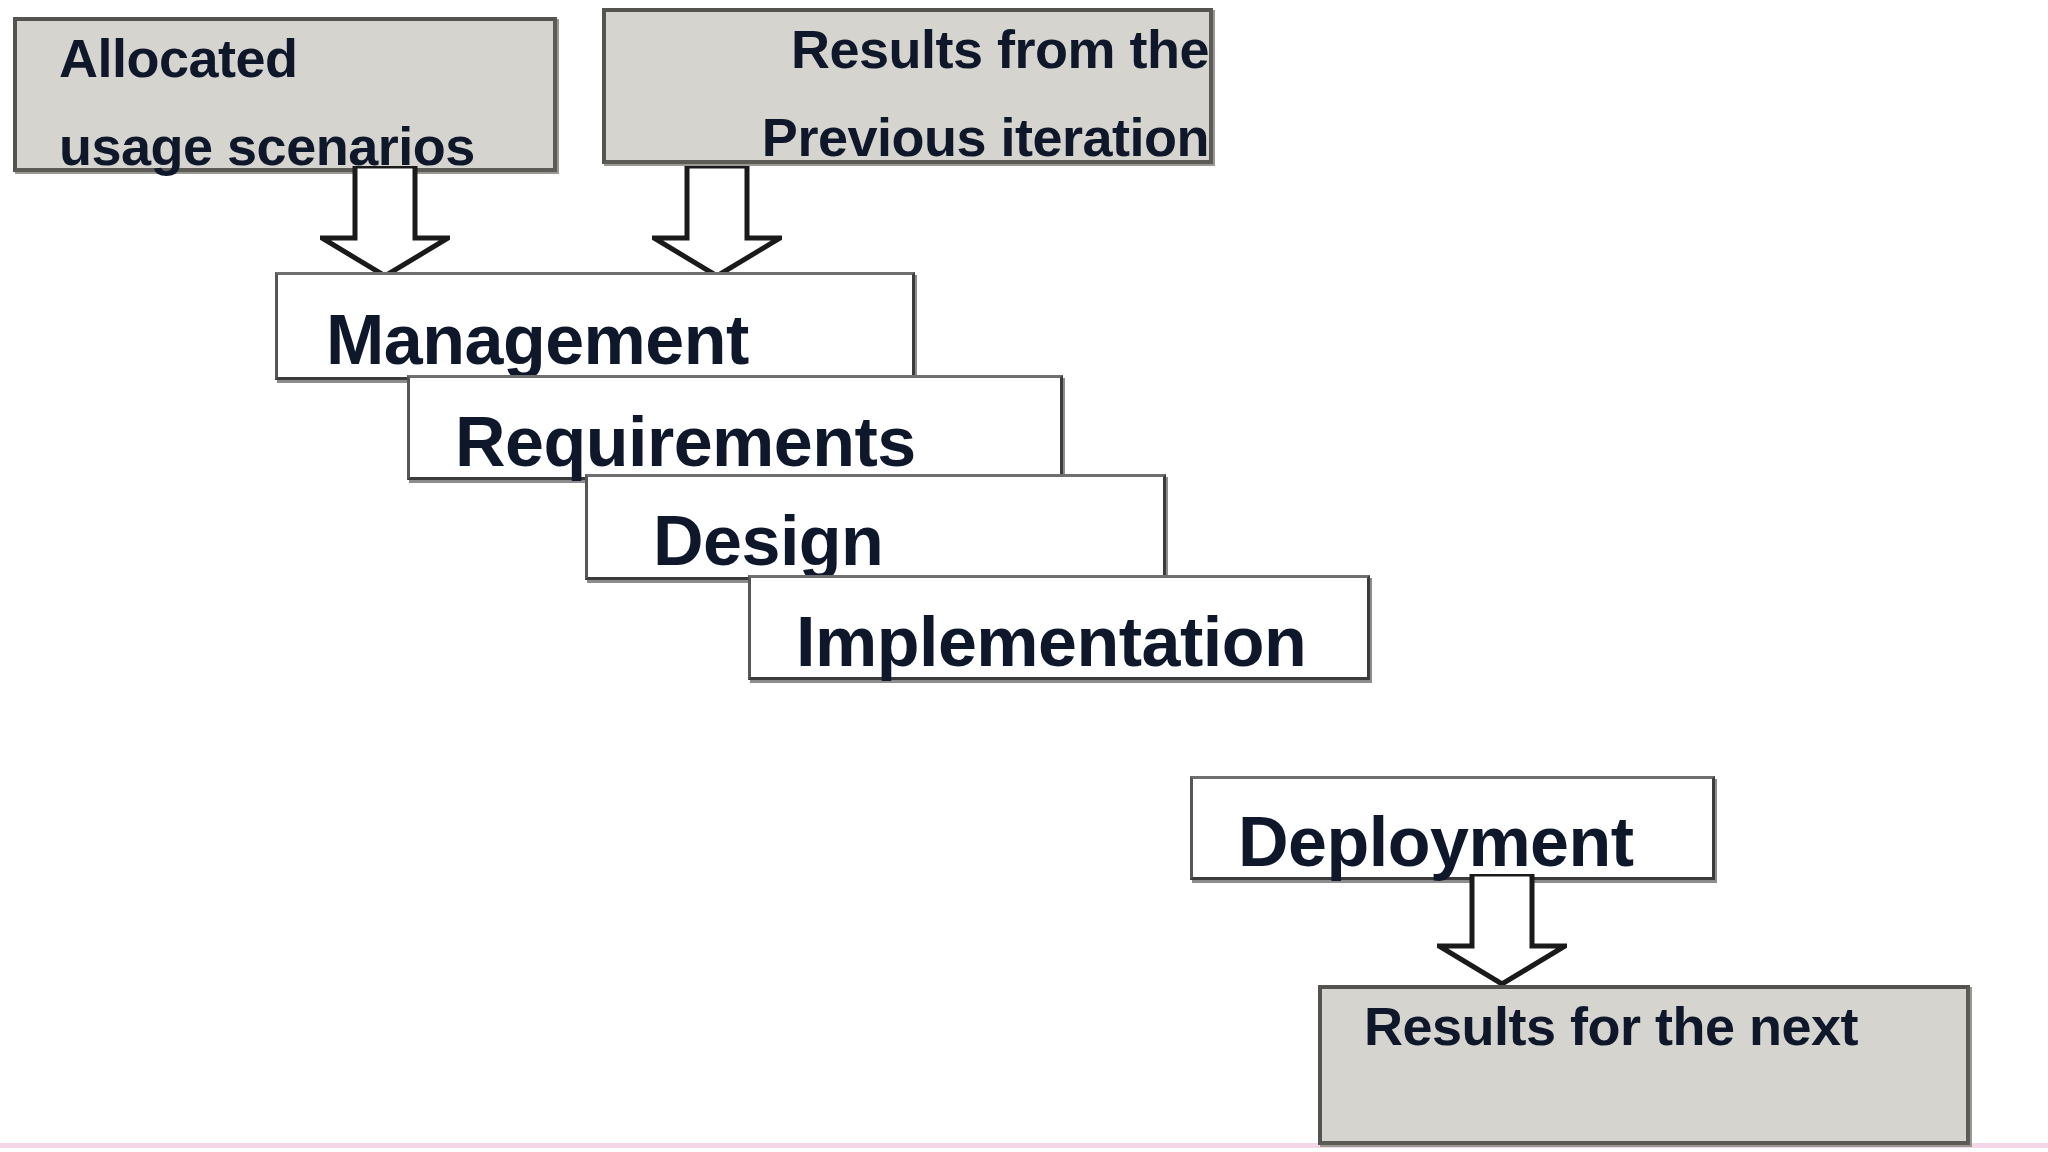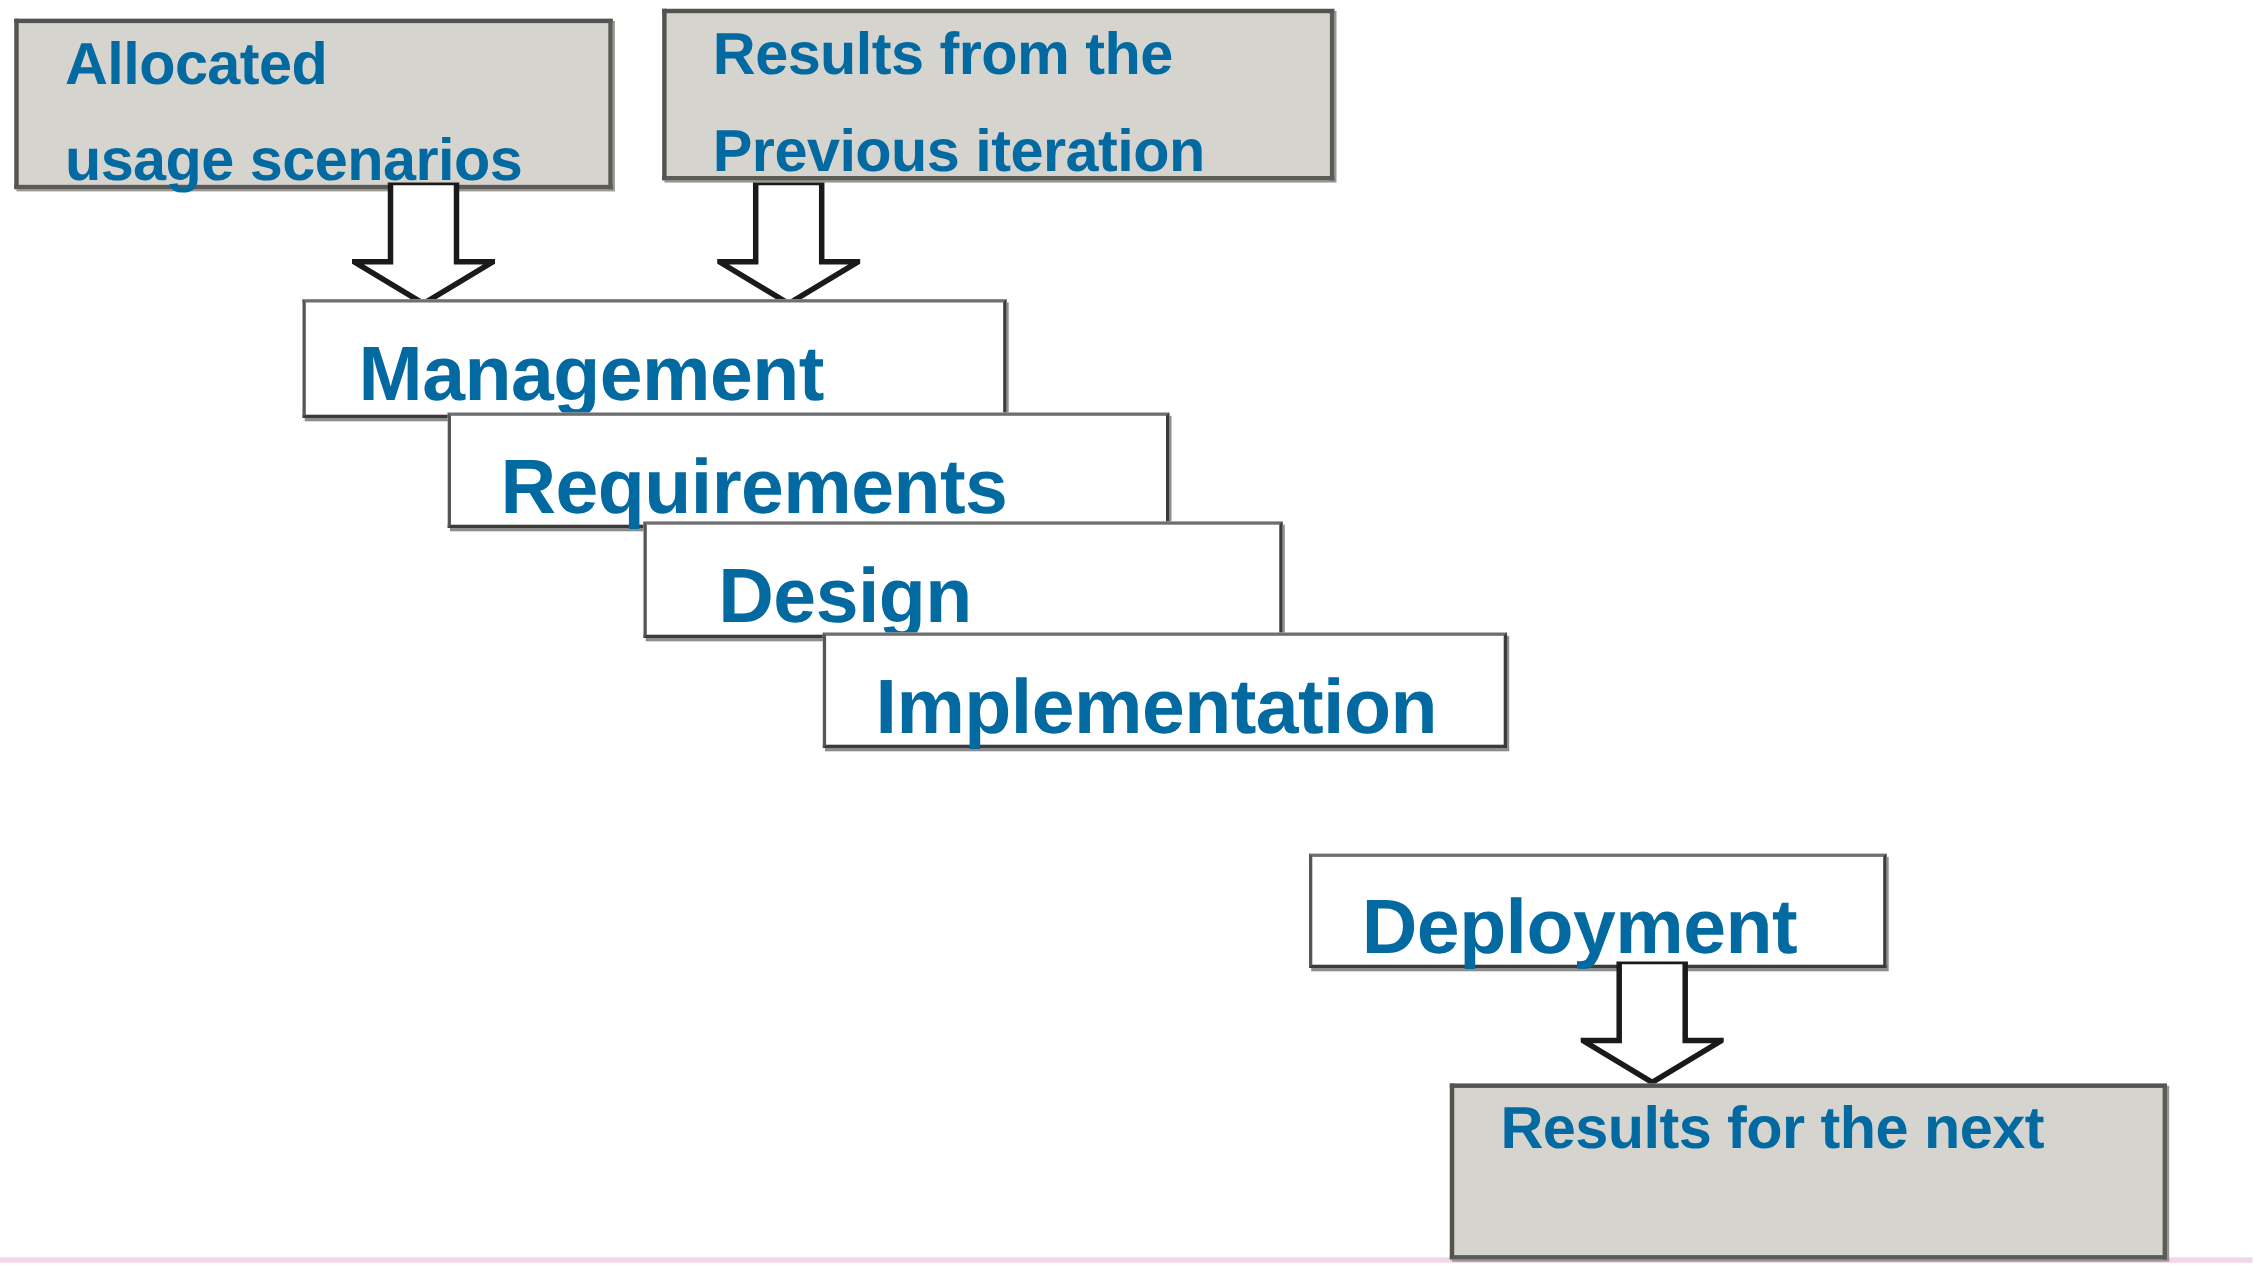--- a/index.html
+++ b/index.html
@@ -21,21 +21,21 @@
   
   .node {
     position: absolute;
     box-sizing: border-box;
     display: flex;
     align-items: center;
     white-space: nowrap;
   }
   .node .label {
     font-weight: bold;
-    color: #0369a1;
+    color: #0f172a;
     letter-spacing: -0.5px;
   }
 
   
   .terminal {
     background: #d6d4cf;
     border: 4px solid #555350;
     border-right-color: #5d5b58;
     border-bottom-color: #5d5b58;
     box-shadow: 2px 2px 0 0 #9a9893;
@@ -83,21 +83,21 @@
 </head>
 <body>
 
 <div id="canvas">
 
   <div class="node terminal" style="left:13px; top:17px; width:544px; height:155px;">
     <span class="label">Allocated</span>
     <span class="label l2">usage scenarios</span>
   </div>
 
-  <div class="node terminal" style="left:602px; top:8px; width:611px; height:156px;">
+  <div class="node terminal" style="left:602px; top:8px; width:611px; height:156px;text-align:right;">
     <span class="label">Results from the</span>
     <span class="label l2">Previous iteration</span>
   </div>
 
   <svg class="arrow" style="left:320px; top:166px;" width="130" height="112" viewBox="0 0 130 112">
     <polygon points="35,0 95,0 95,72 128,72 65,110 2,72 35,72" fill="#ffffff" stroke="#1a1a1a" stroke-width="5" stroke-linejoin="miter"></polygon>
   </svg>
 
   <svg class="arrow" style="left:652px; top:166px;" width="130" height="112" viewBox="0 0 130 112">
     <polygon points="35,0 95,0 95,72 128,72 65,110 2,72 35,72" fill="#ffffff" stroke="#1a1a1a" stroke-width="5" stroke-linejoin="miter"></polygon>

